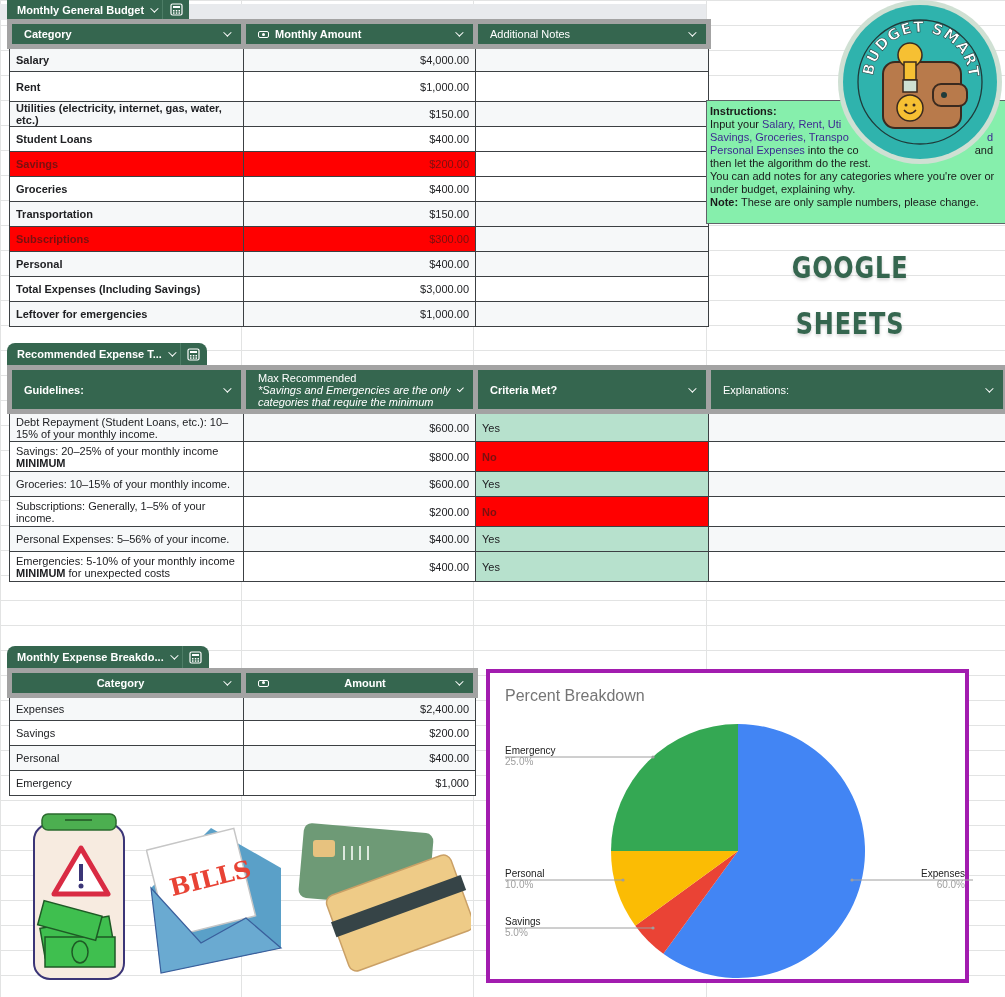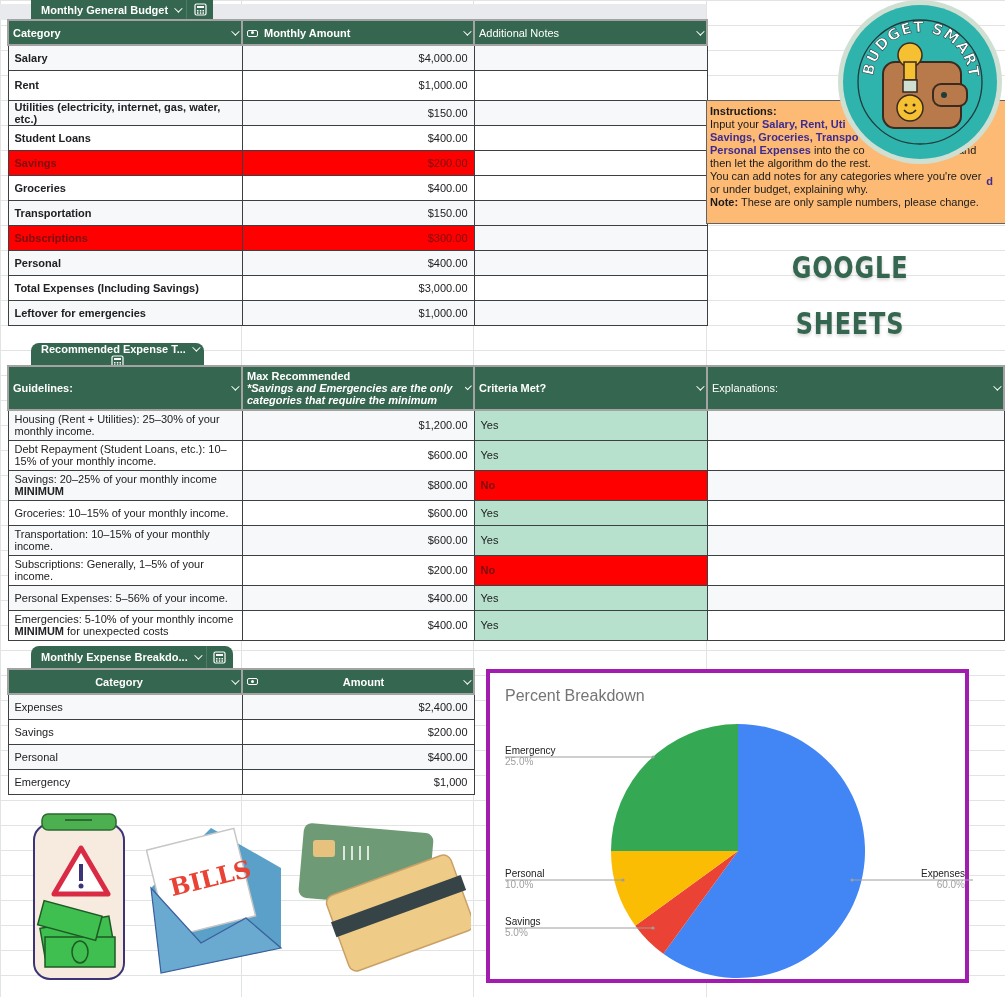--- a/index.html
+++ b/index.html
@@ -11,50 +11,50 @@
       linear-gradient(to bottom, #e2e3e3 1px, transparent 1px),
       linear-gradient(to right, #e2e3e3 1px, transparent 1px);
     background-size: 100% 25px, 1005px 100%;
   }
   .vline { position: absolute; top: 0; bottom: 0; width: 1px; background: #e2e3e3; }
 
   
   .chip {
     position: absolute; height: 22px; background: #35664f; color: #fff;
     display: flex; align-items: center; border-radius: 8px 8px 0 0;
-    font-size: 11px; font-weight: bold; margin-left: 24px;
+    font-size: 11px; font-weight: bold;
   }
   .chip .chip-label { padding: 0 6px 0 10px; display: flex; align-items: center; gap: 6px; white-space: nowrap; }
   .chip .chip-sep { width: 1px; height: 100%; background: #4d7d66; }
   .chip .chip-icon { width: 26px; display: flex; align-items: center; justify-content: center; }
   .chev { display: inline-block; width: 6px; height: 6px; border-right: 1.4px solid currentColor; border-bottom: 1.4px solid currentColor; transform: rotate(45deg) translateY(-2px); }
 
   table.sheet { position: absolute; border-collapse: collapse; table-layout: fixed; }
   table.sheet th {
     background: #35664f; color: #fff; font-weight: bold; text-align: left;
-    padding: 0 4px; border: 2px solid #a3a3a3; font-size: 11px; position: relative;
+    padding: 0 12px; border: 5px solid #a3a3a3; font-size: 11px; position: relative;
   }
   table.sheet th .th-inner { display: flex; align-items: center; justify-content: space-between; gap: 6px; }
   table.sheet td { border: 1px solid #3c4043; padding: 0 6px; font-size: 11px; overflow: hidden; }
   table.sheet tr:nth-child(odd) td { background: #fff; }
   table.sheet tr:nth-child(even) td { background: #f6f8f9; }
   td.num { text-align: right; }
   td.bold { font-weight: bold; }
   tr.alert td { background: #ff0000 !important; color: #7a1010; }
   td.yes { background: #b7e1cd !important; }
   td.no { background: #ff0000 !important; color: #7a1010; font-weight: bold; }
   .money-icon { display: inline-block; width: 11px; height: 7px; border: 1.2px solid #fff; border-radius: 2px; position: relative; margin-right: 6px; }
   .money-icon::after { content: ""; position: absolute; width: 3px; height: 3px; border-radius: 50%; background:#fff; left: 2.5px; top: 0.8px; }
 
   .instructions {
     position: absolute; left: 706px; top: 100px; width: 299px; height: 124px;
-    background: #fdba74; border: 1px solid #5f6368; border-right: none;
+    background: #86efac; border: 1px solid #5f6368; border-right: none;
     padding: 4px 2px 0 3px; font-size: 11px; line-height: 13px; color: #1a1a1a;
   }
-  .instructions .purple { color: #3d2b91; font-weight: bold; margin-top: 44px; }
+  .instructions .purple { color: #3d2b91; font-weight: normal; }
 
   .logo { position: absolute; left: 835px; top: 0; width: 170px; height: 165px; }
   .promo { position: absolute; left: 730px; top: 240px; width: 240px; text-align: center; color: #35664f; font-family: "DejaVu Sans", sans-serif; font-weight: bold; font-size: 30px; letter-spacing: 1px; line-height: 56px; transform: scaleX(0.8); text-shadow: 0 2px 4px rgba(0,0,0,0.18); }
 
   .chart-box { position: absolute; left: 486px; top: 669px; width: 483px; height: 314px; border: 4px solid #a21caf; background: #fff; }
   .chart-title { position: absolute; left: 15px; top: 14px; font-size: 16px; color: #757575; }
   .leg { position: absolute; font-size: 10px; }
   .leg .l1 { color: #222; }
   .leg .l2 { color: #9e9e9e; }
   .illus { position: absolute; }
@@ -205,21 +205,21 @@
   <circle cx="71" cy="105" r="1.5" fill="#3a2a1f"></circle>
     <circle cx="79" cy="105" r="1.5" fill="#3a2a1f"></circle>
   <path d="M69 110 Q75 117 81 110" fill="none" stroke="#3a2a1f" stroke-width="1.5"></path>
 </svg>
 
 <div class="promo">
   <div>GOOGLE SHEETS</div>
   <div>FRIENDLY!!</div>
 </div>
 
-<div class="chip" style="left:7px;top:343px;flex-direction:column;">
+<div class="chip" style="left:7px;top:343px;">
   <span class="chip-label">
     <span>Recommended Expense T...</span>
     <span class="chev"></span>
   </span>
   <span class="chip-sep"></span>
   <span class="chip-icon">
     <svg width="13" height="13" viewBox="0 0 13 13">
         <rect x="1" y="1" width="11" height="11" rx="1.5" fill="none" stroke="#fff" stroke-width="1.2"></rect>
         <rect x="3" y="3" width="7" height="2" fill="#fff"></rect>
         <g fill="#fff">
@@ -242,65 +242,53 @@
       <col style="width:297px">
     </colgroup>
   <tbody>
       <tr style="height:44px">
     <th>
           <div class="th-inner">
             <span>Guidelines:</span>
             <span class="chev"></span>
           </div>
         </th>
-    <th style="font-weight:bold;line-height:12px">
+    <th style="font-weight:normal;line-height:12px">
           <div class="th-inner">
             <span><span>Max Recommended</span><br><i>*Savings and Emergencies are the only categories that require the minimum</i></span>
             <span class="chev"></span>
           </div>
         </th>
     <th style="font-weight:bold">
           <div class="th-inner">
             <span>Criteria Met?</span>
             <span class="chev"></span>
           </div>
         </th>
     <th style="font-weight:normal">
           <div class="th-inner">
             <span>Explanations:</span>
             <span class="chev"></span>
           </div>
         </th>
   </tr>
-  <tr style="height:30px">
-        <td style="line-height:12px">Housing (Rent + Utilities): 25–30% of your monthly income.</td>
-        <td class="num">$1,200.00</td>
-        <td class="yes">Yes</td>
-        <td></td>
-      </tr>
   <tr style="height:30px">
         <td style="line-height:12px">Debt Repayment (Student Loans, etc.): 10–15% of your monthly income.</td>
         <td class="num">$600.00</td>
         <td class="yes">Yes</td>
         <td></td>
       </tr>
   <tr style="height:30px">
         <td style="line-height:12px"><span>Savings: 20–25% of your monthly income</span><br><b>MINIMUM</b></td>
         <td class="num">$800.00</td>
         <td class="no">No</td>
         <td></td>
       </tr>
   <tr style="height:25px">
         <td>Groceries: 10–15% of your monthly income.</td>
-        <td class="num">$600.00</td>
-        <td class="yes">Yes</td>
-        <td></td>
-      </tr>
-  <tr style="height:30px">
-        <td style="line-height:12px">Transportation: 10–15% of your monthly income.</td>
         <td class="num">$600.00</td>
         <td class="yes">Yes</td>
         <td></td>
       </tr>
   <tr style="height:30px">
         <td style="line-height:12px">Subscriptions: Generally, 1–5% of your income.</td>
         <td class="num">$200.00</td>
         <td class="no">No</td>
         <td></td>
       </tr>

